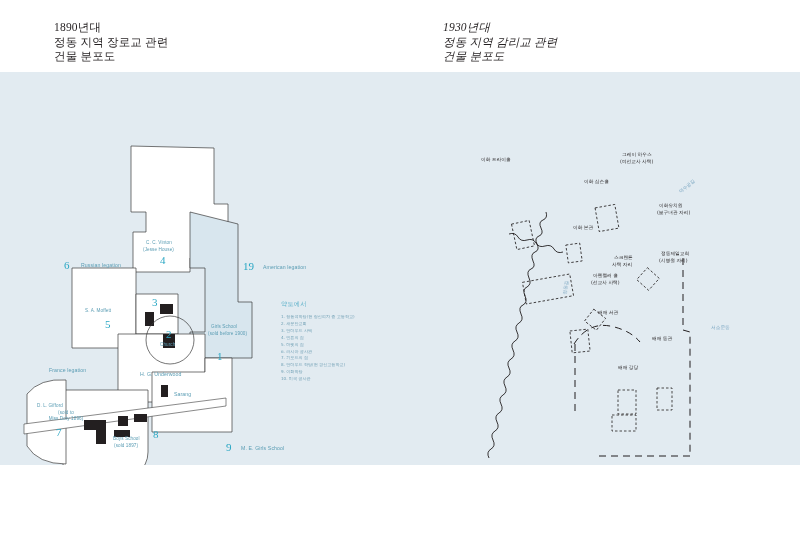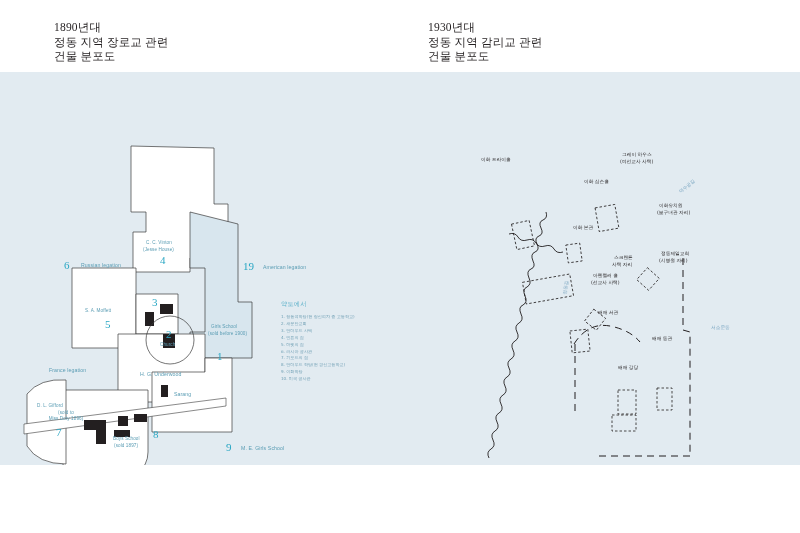--- a/index.html
+++ b/index.html
@@ -21,21 +21,21 @@
   .title-block{position:absolute;}
   .title-block .ln{
     font-family:"Liberation Serif","DejaVu Serif",serif;
     color:#231f20;
     font-size:11.5px;
     line-height:14.6px;
     letter-spacing:0.2px;
     white-space:nowrap;
   }
   #title-left{left:26px;top:20px;}
-  #title-right{left:400px;top:20px;}
+  #title-right{left:415px;top:20px;font-style:italic;}
 
   
   .canvas{
     position:absolute;left:0;top:72px;width:800px;height:393px;
     background:#e2ebf1;
   }
   .footer-band{
     position:absolute;left:0;top:465px;width:800px;height:68px;
     background:#ffffff;
   }

